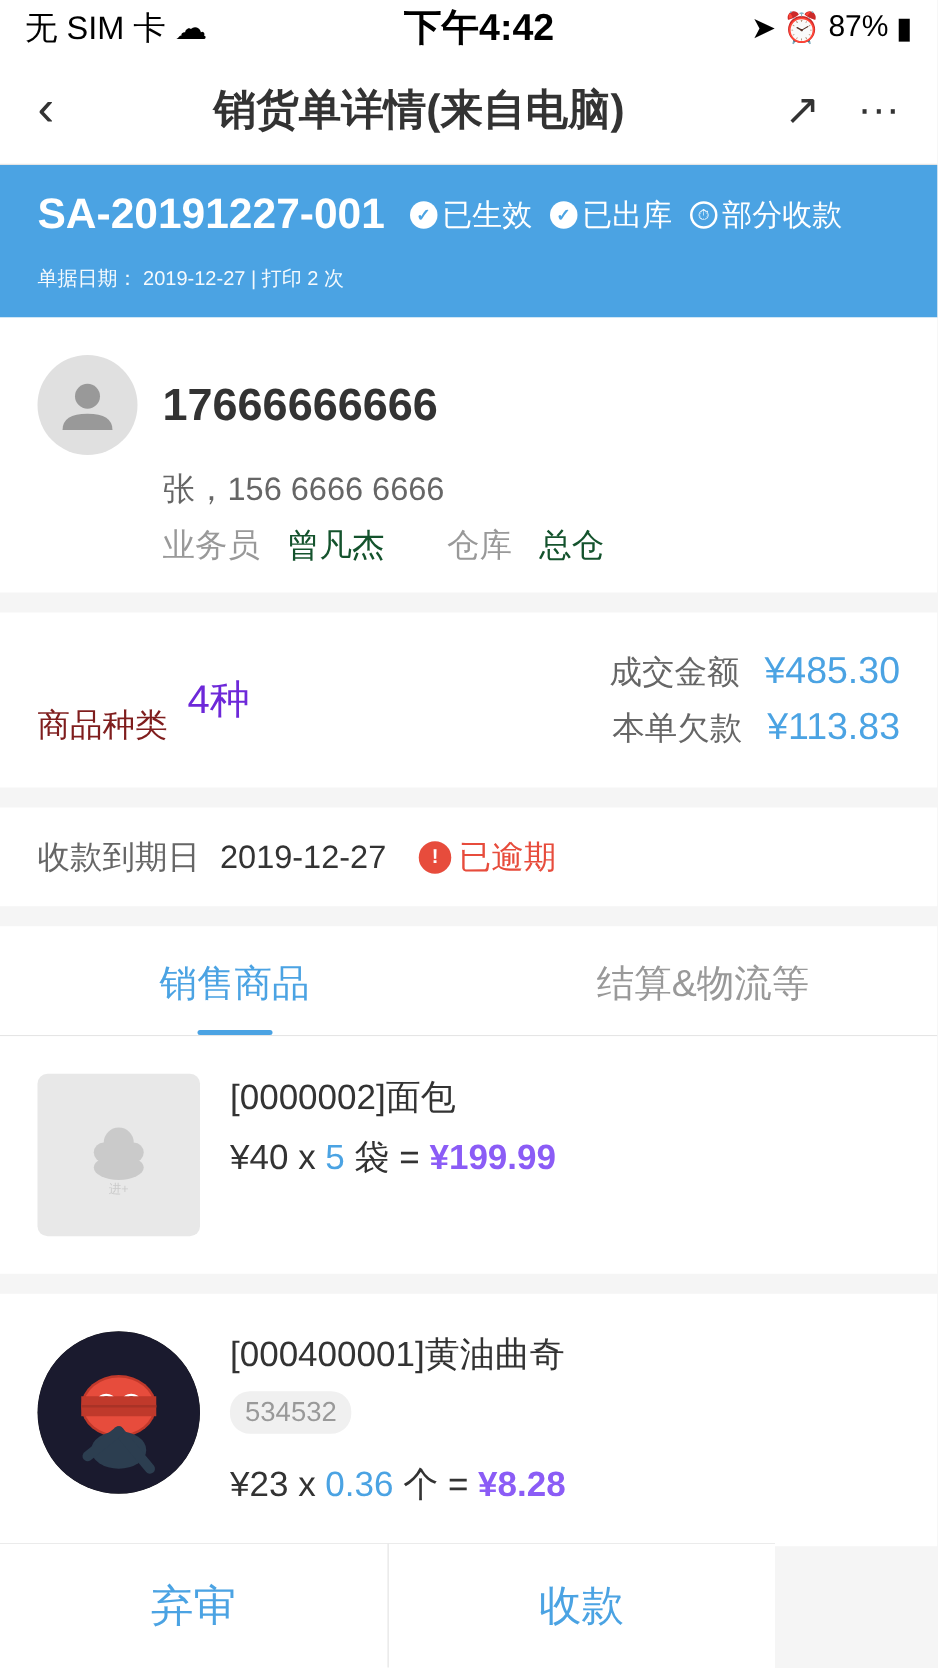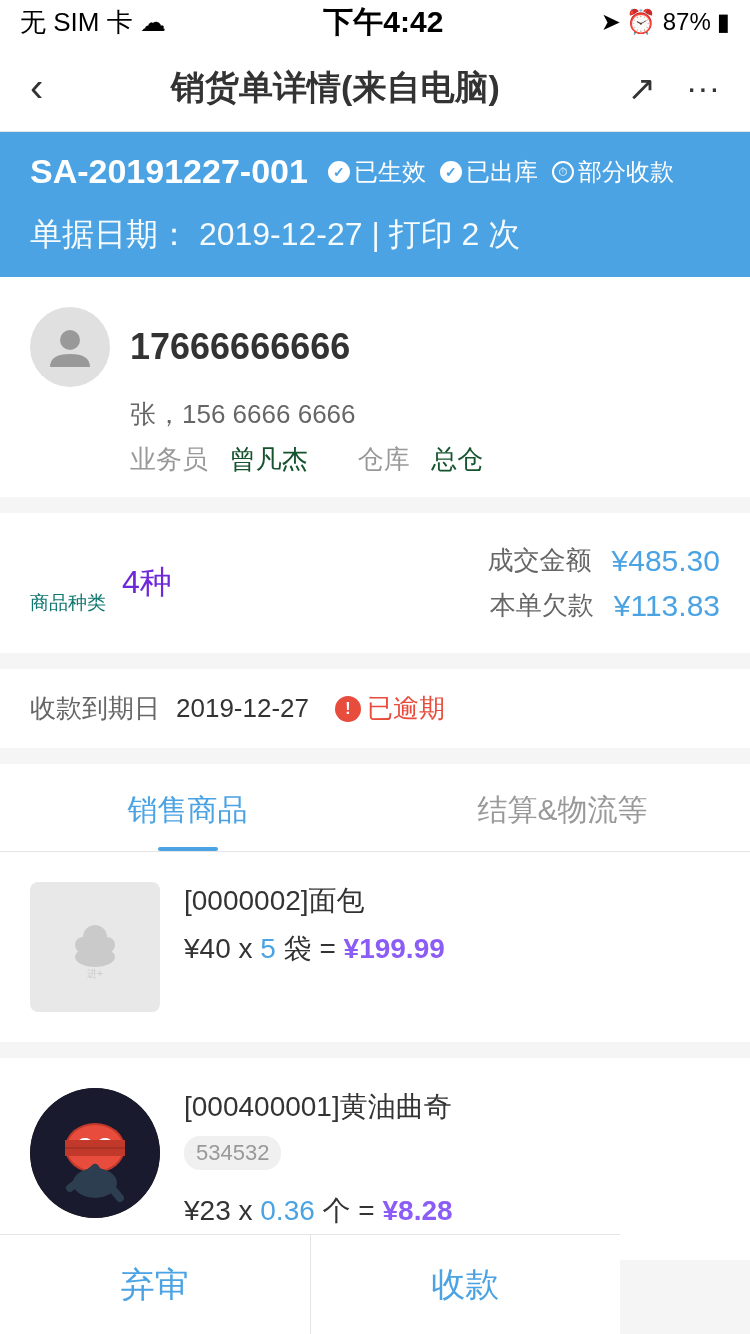--- a/index.html
+++ b/index.html
@@ -102,21 +102,21 @@
       height: 22px;
       border: 2px solid #fff;
       border-radius: 50%;
       display: flex;
       align-items: center;
       justify-content: center;
       font-size: 12px;
       color: #fff;
     }
     .order-date {
-      font-size: 32px;
+      font-size: 16px;
       color: #fff;
       opacity: 0.95;
     }
 
     
     .customer-section {
       background: #fff;
       padding: 30px 30px 20px;
       margin-bottom: 16px;
     }
@@ -167,32 +167,32 @@
     .summary-row {
       display: flex;
       justify-content: space-between;
       align-items: center;
     }
     .summary-left {
       display: flex;
       align-items: center;
       gap: 16px;
     }
-    .summary-label { font-size: 19px; color: #0f766e; margin-top: 40px; }
+    .summary-label { font-size: 26px; color: #7f1d1d; margin-top: 40px; }
     .summary-count { font-size: 32px; color: #6d28d9; font-weight: 500; }
     .summary-right {
       display: flex;
       flex-direction: column;
       align-items: flex-end;
       gap: 10px;
     }
     .amount-row {
       display: flex;
       gap: 20px;
-      align-items: flex-end;
+      align-items: flex-start;
     }
     .amount-label { font-size: 26px; color: #666; }
     .amount-value { font-size: 30px; color: #4BA3E3; font-weight: 500; }
 
     
     .due-section {
       background: #fff;
       padding: 22px 30px;
       margin-bottom: 16px;
       display: flex;

